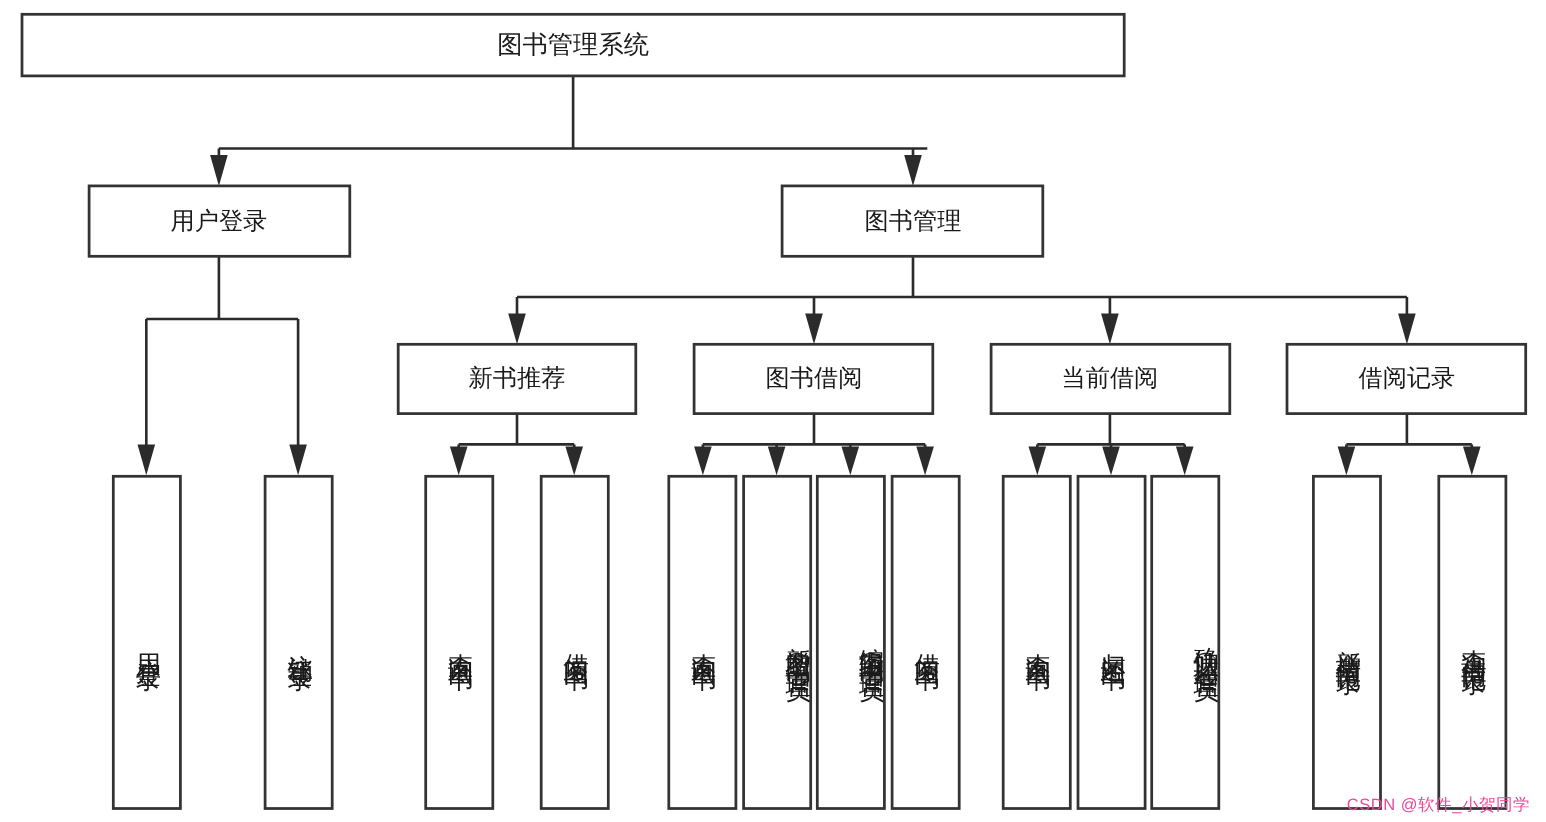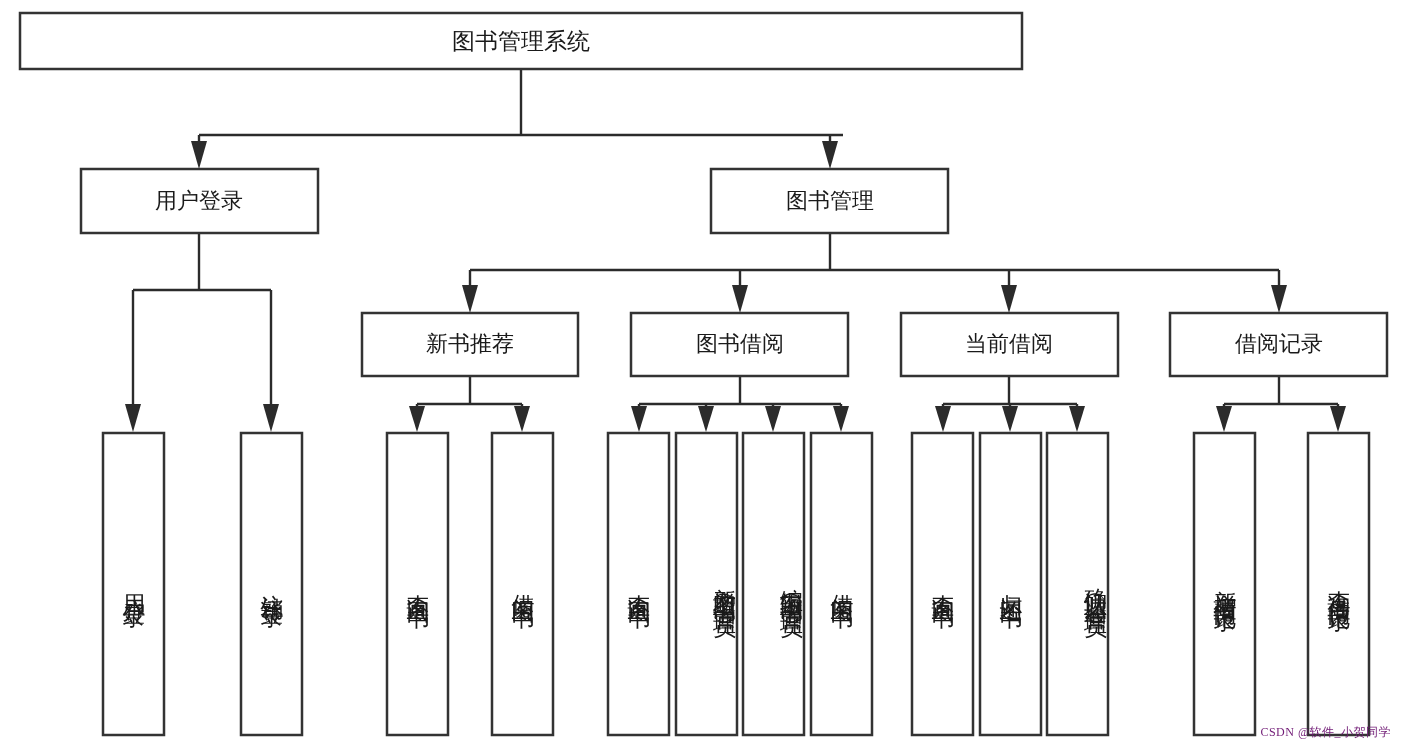--- a/index.html
+++ b/index.html
@@ -65,23 +65,23 @@
     display: flex;
     align-items: center;
     justify-content: center;
     white-space: nowrap;
     pointer-events: none;
   }
   .watermark {
     position: absolute;
     right: 14px;
     bottom: 6px;
-    font-family: Liberation Serif, serif;
-    font-size: 12px;
-    color: #701a75;
+    font-family: Liberation Sans, sans-serif;
+    font-size: 15px;
+    color: #ec4899;
     white-space: nowrap;
     letter-spacing: 0.5px;
   }
 </style>
 </head>
 <body>
 
 <div id="diagram-root">
 
   <svg id="flowchart" viewBox="0 0 1405 747">

